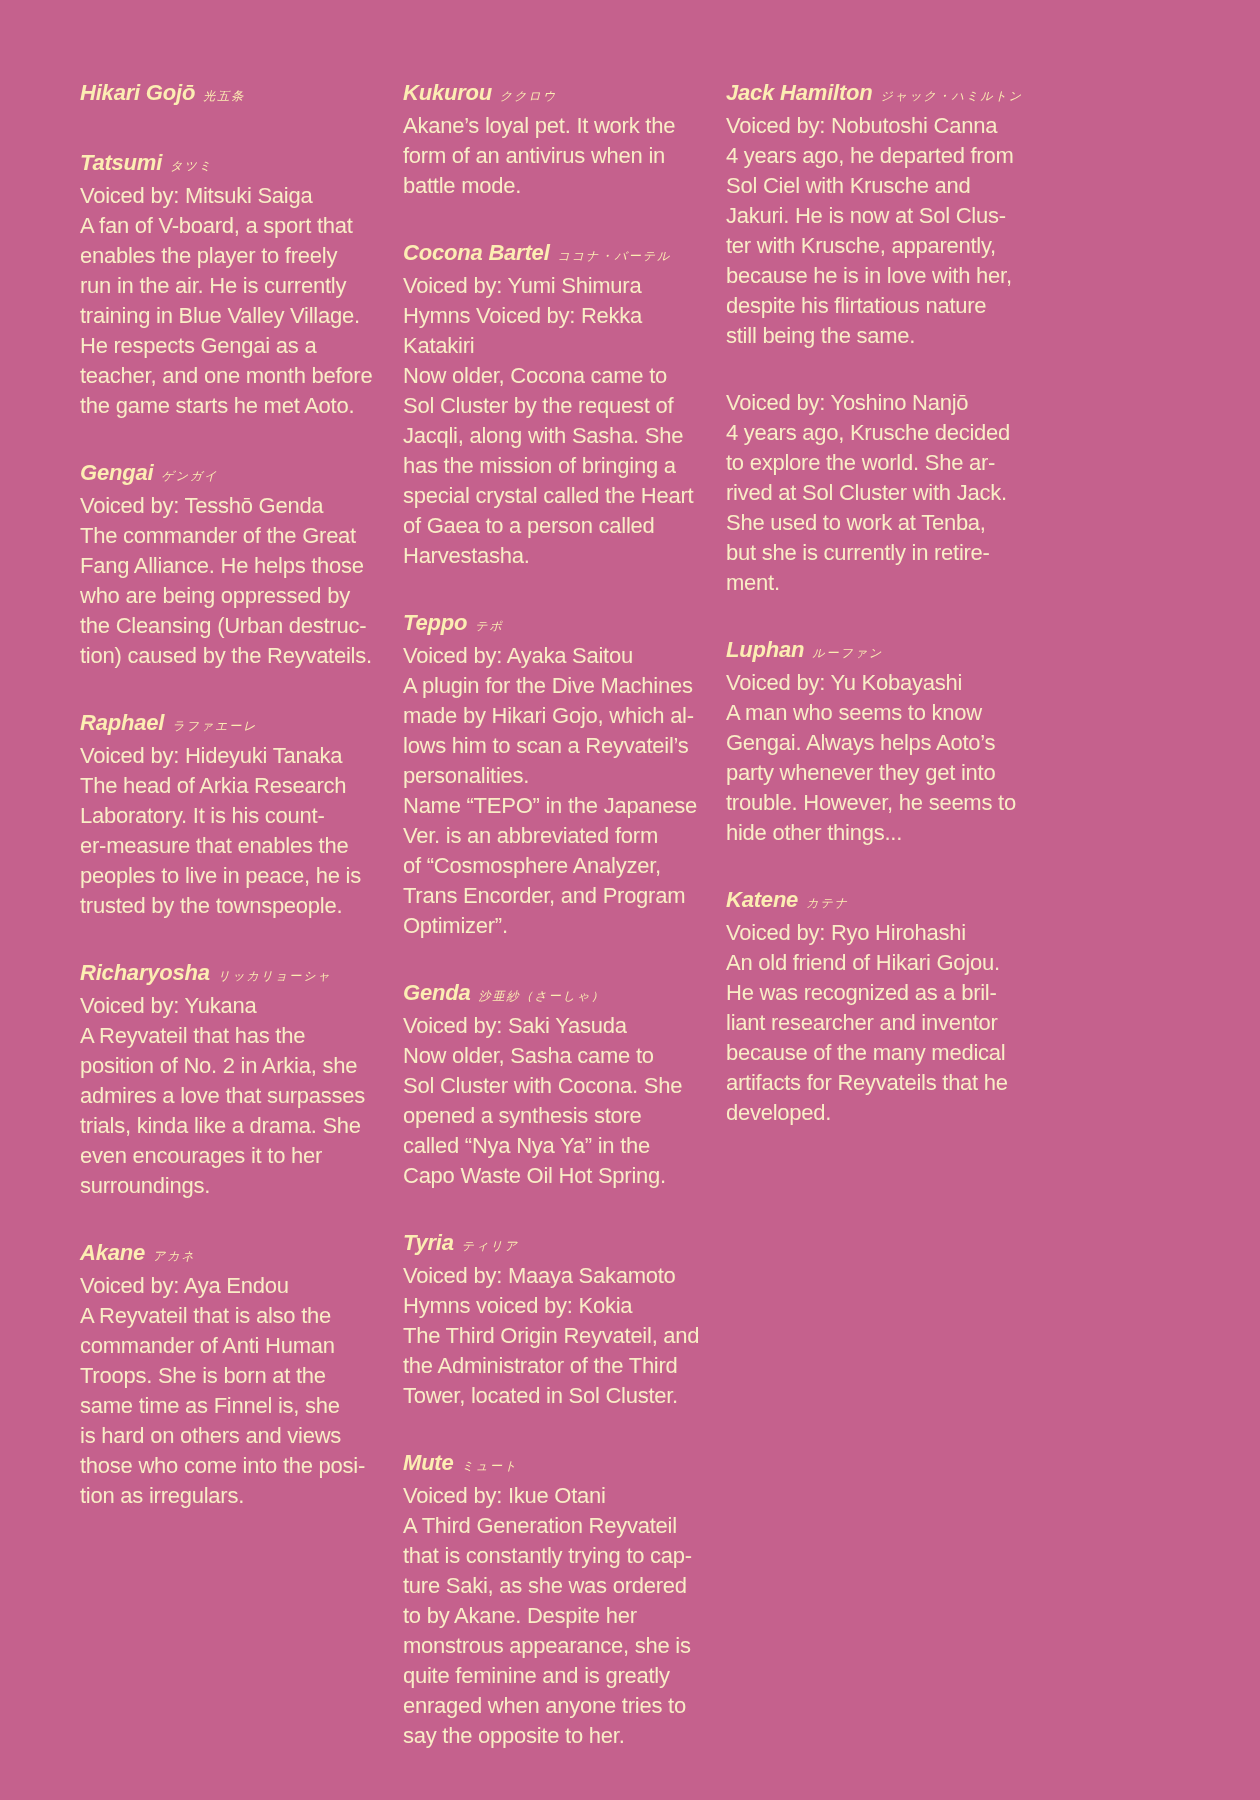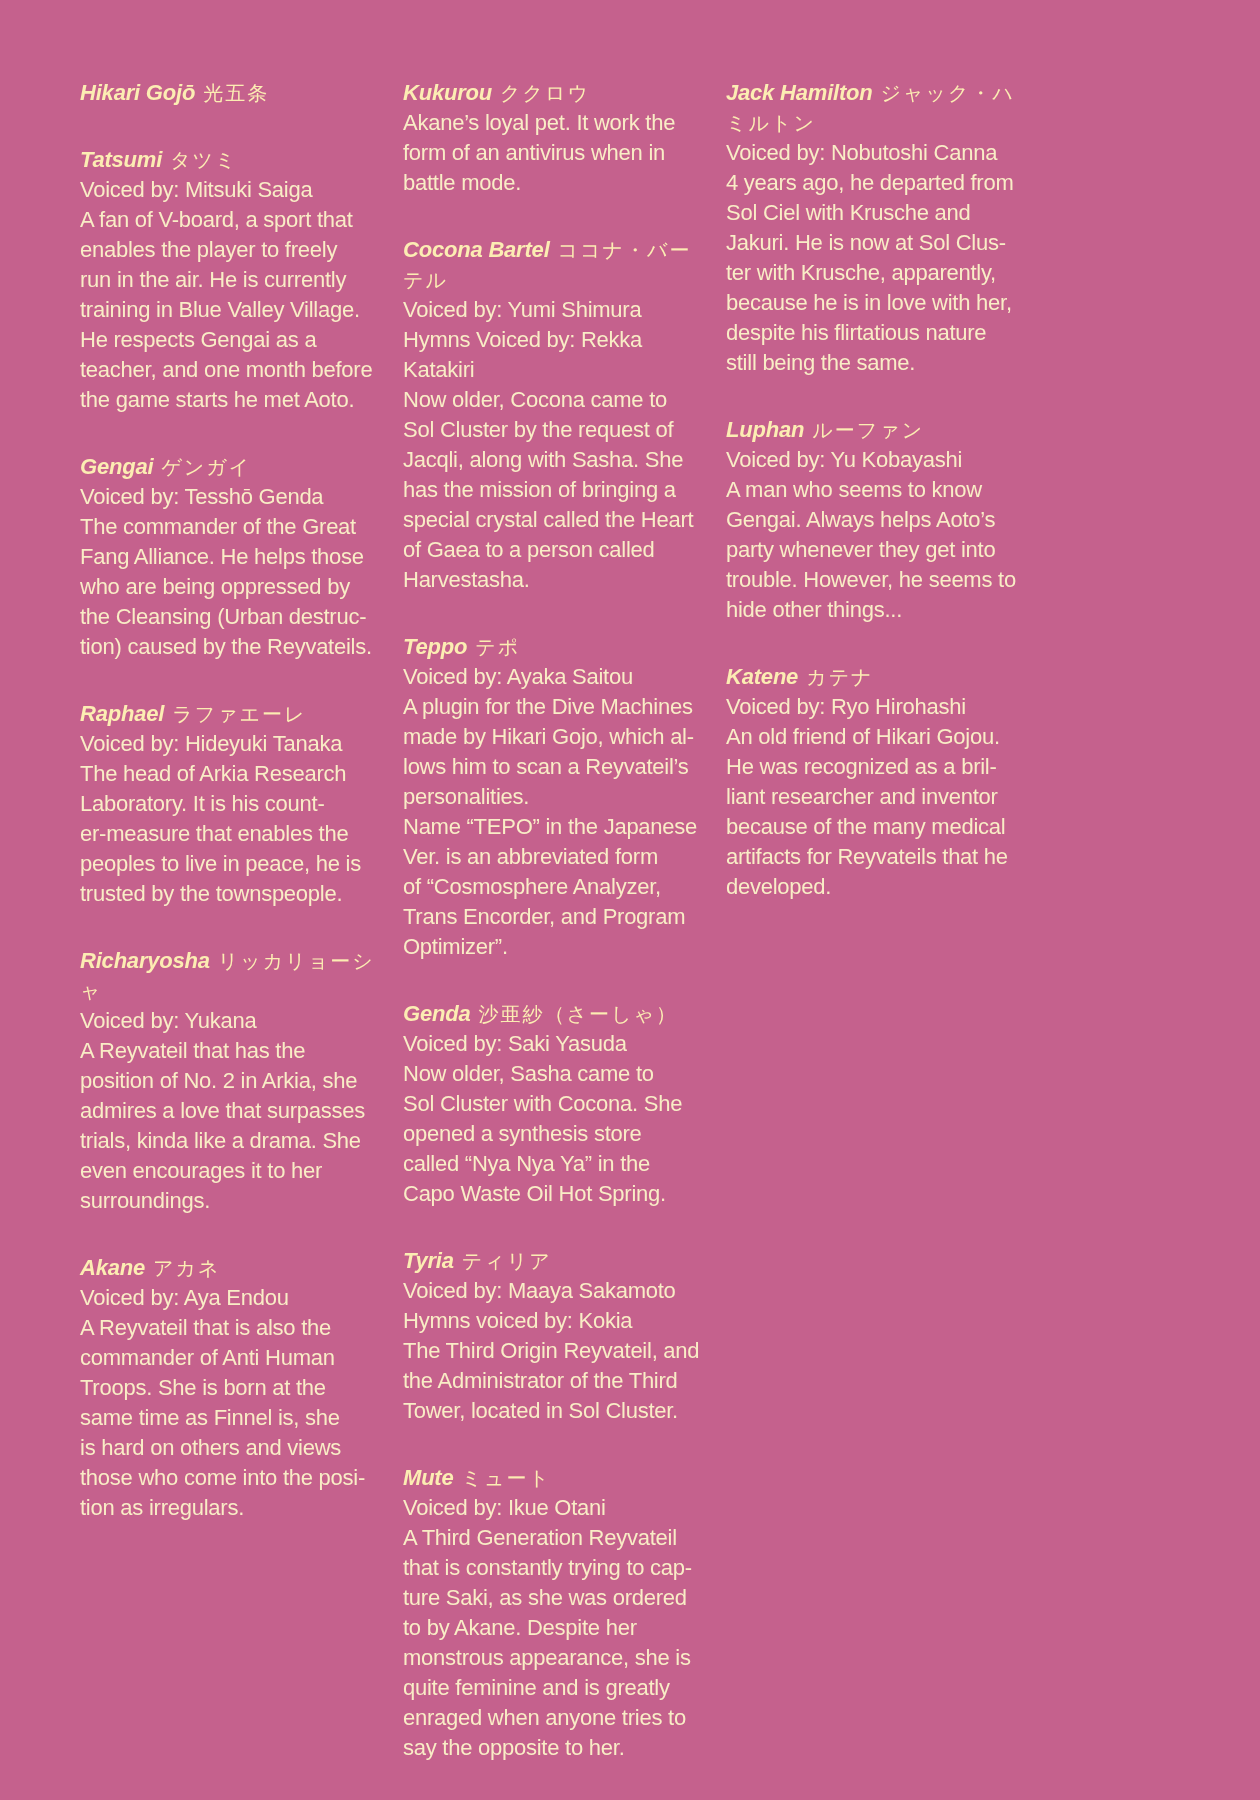--- a/index.html
+++ b/index.html
@@ -36,23 +36,24 @@
     color: #fcedb3;
     font-weight: normal;
   }
   .entry-head .name {
     font-weight: bold;
     font-style: italic;
     letter-spacing: -0.2px;
     margin-top: 15px;
   }
   .entry-head .jp {
-    font-size: 20px;
+    font-size: 12px;
     letter-spacing: 2px;
     margin-left: 8px;
+    font-style: italic;
   }
   .entry .body {
     margin: 0;
     padding: 0;
     font-size: 22px;
     line-height: 30px;
     letter-spacing: -0.25px;
     color: #f9edc6;
     white-space: pre-line;
   }
@@ -189,20 +190,27 @@
         <p class="body">Voiced by: Nobutoshi Canna
 4 years ago, he departed from
 Sol Ciel with Krusche and
 Jakuri. He is now at Sol Clus-
 ter with Krusche, apparently,
 because he is in love with her,
 despite his flirtatious nature
 still being the same.</p>
       </section>
       <section class="entry">
+        <p class="body">Voiced by: Yoshino Nanjō
+4 years ago, Krusche decided
+to explore the world. She ar-
+rived at Sol Cluster with Jack.
+She used to work at Tenba,
+but she is currently in retire-
+ment.</p>
       </section>
       <section class="entry">
         <h3 class="entry-head"><span class="name">Luphan</span><span class="jp">ルーファン</span></h3>
         <p class="body">Voiced by: Yu Kobayashi
 A man who seems to know
 Gengai. Always helps Aoto’s
 party whenever they get into
 trouble. However, he seems to
 hide other things...</p>
       </section>

